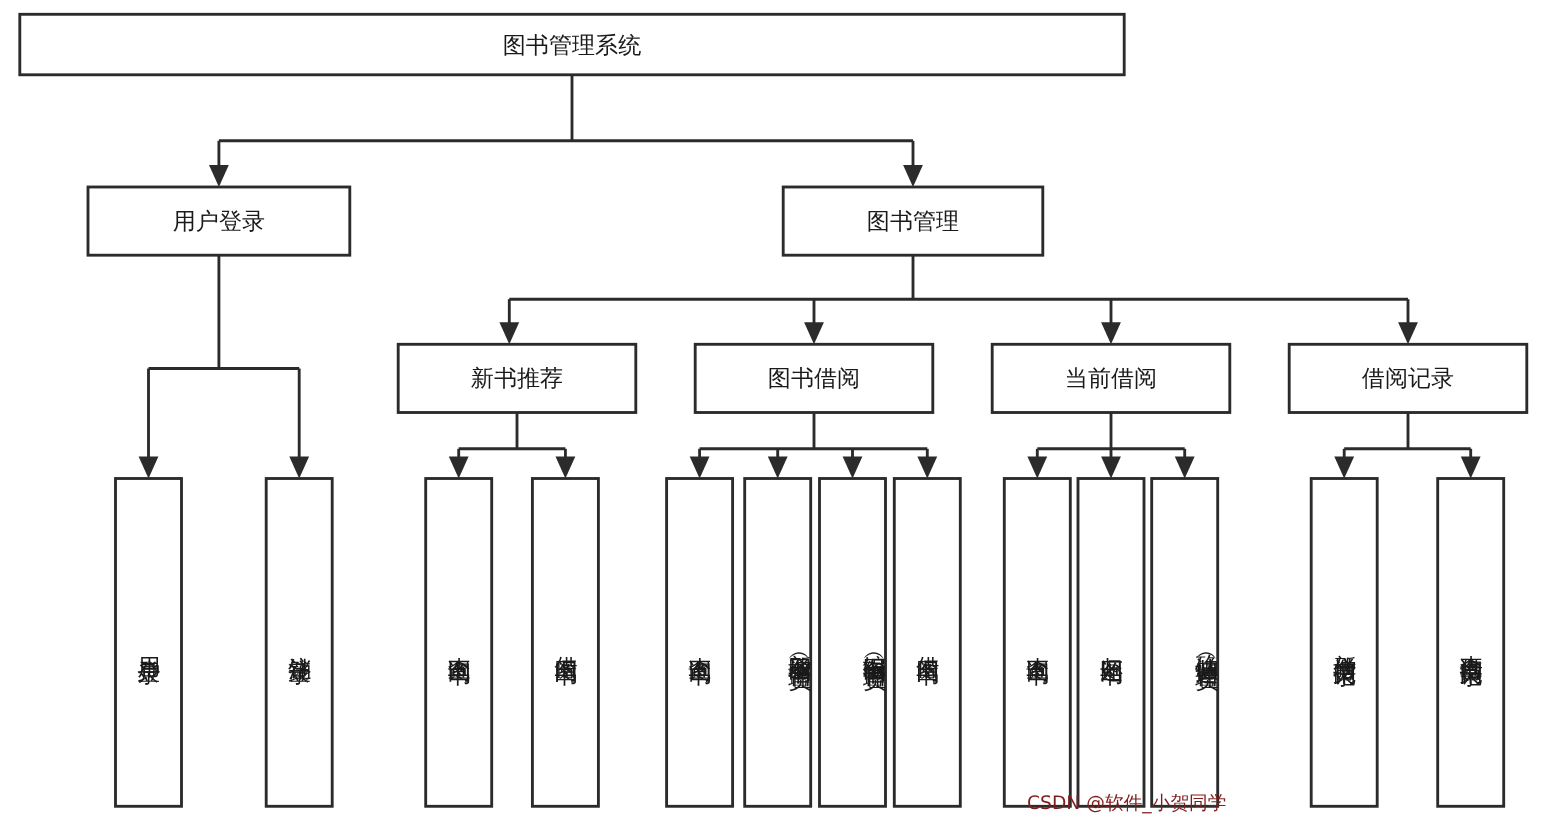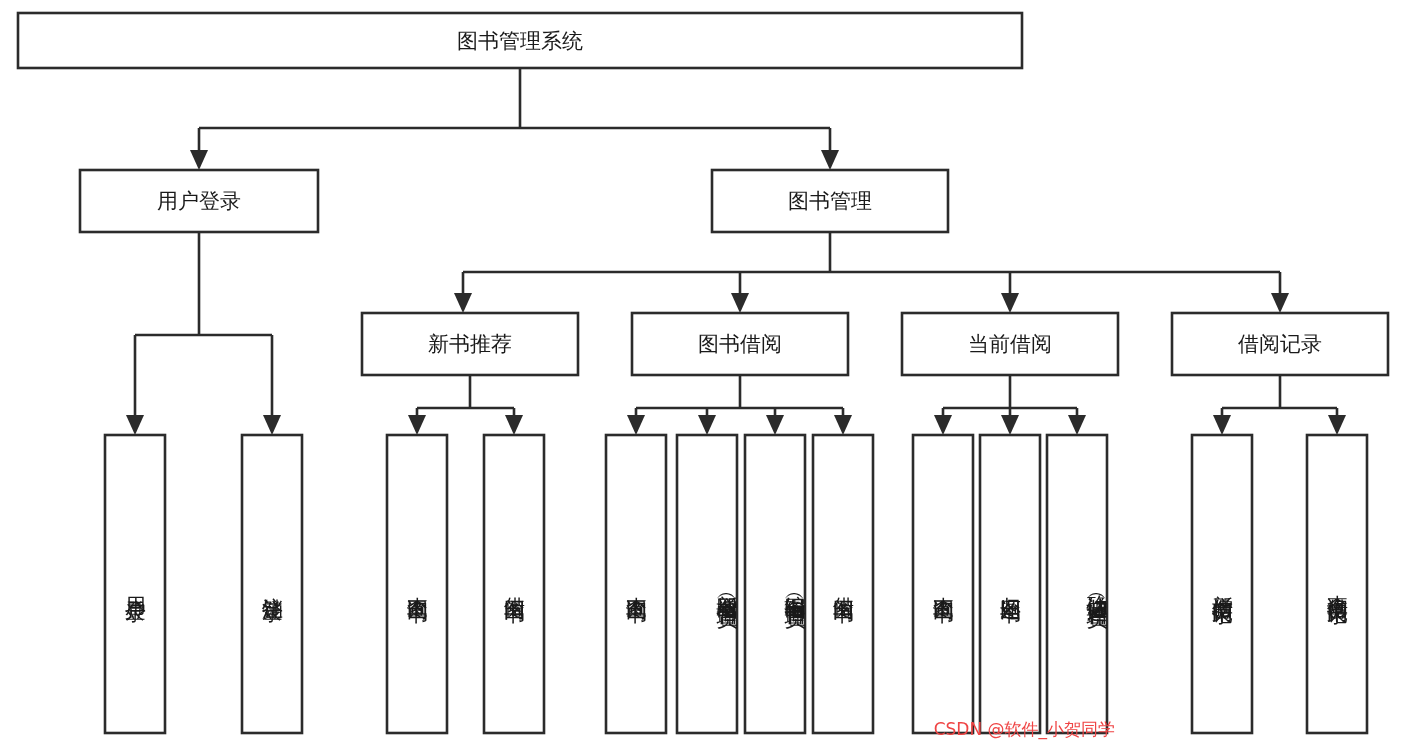--- a/index.html
+++ b/index.html
@@ -60,21 +60,21 @@
     letter-spacing: 2px;
     white-space: nowrap;
     text-align: center;
     pointer-events: none;
     user-select: none;
   }
   .watermark {
     position: absolute;
     right: 8px;
     bottom: 6px;
-    color: #ef4444;
+    color: #7f1d1d;
     font-family: "DejaVu Sans", "Liberation Sans", sans-serif;
     font-size: 17px;
     white-space: nowrap;
     user-select: none;
   }
 </style>
 </head>
 <body>
 
 <div id="diagram-root">

